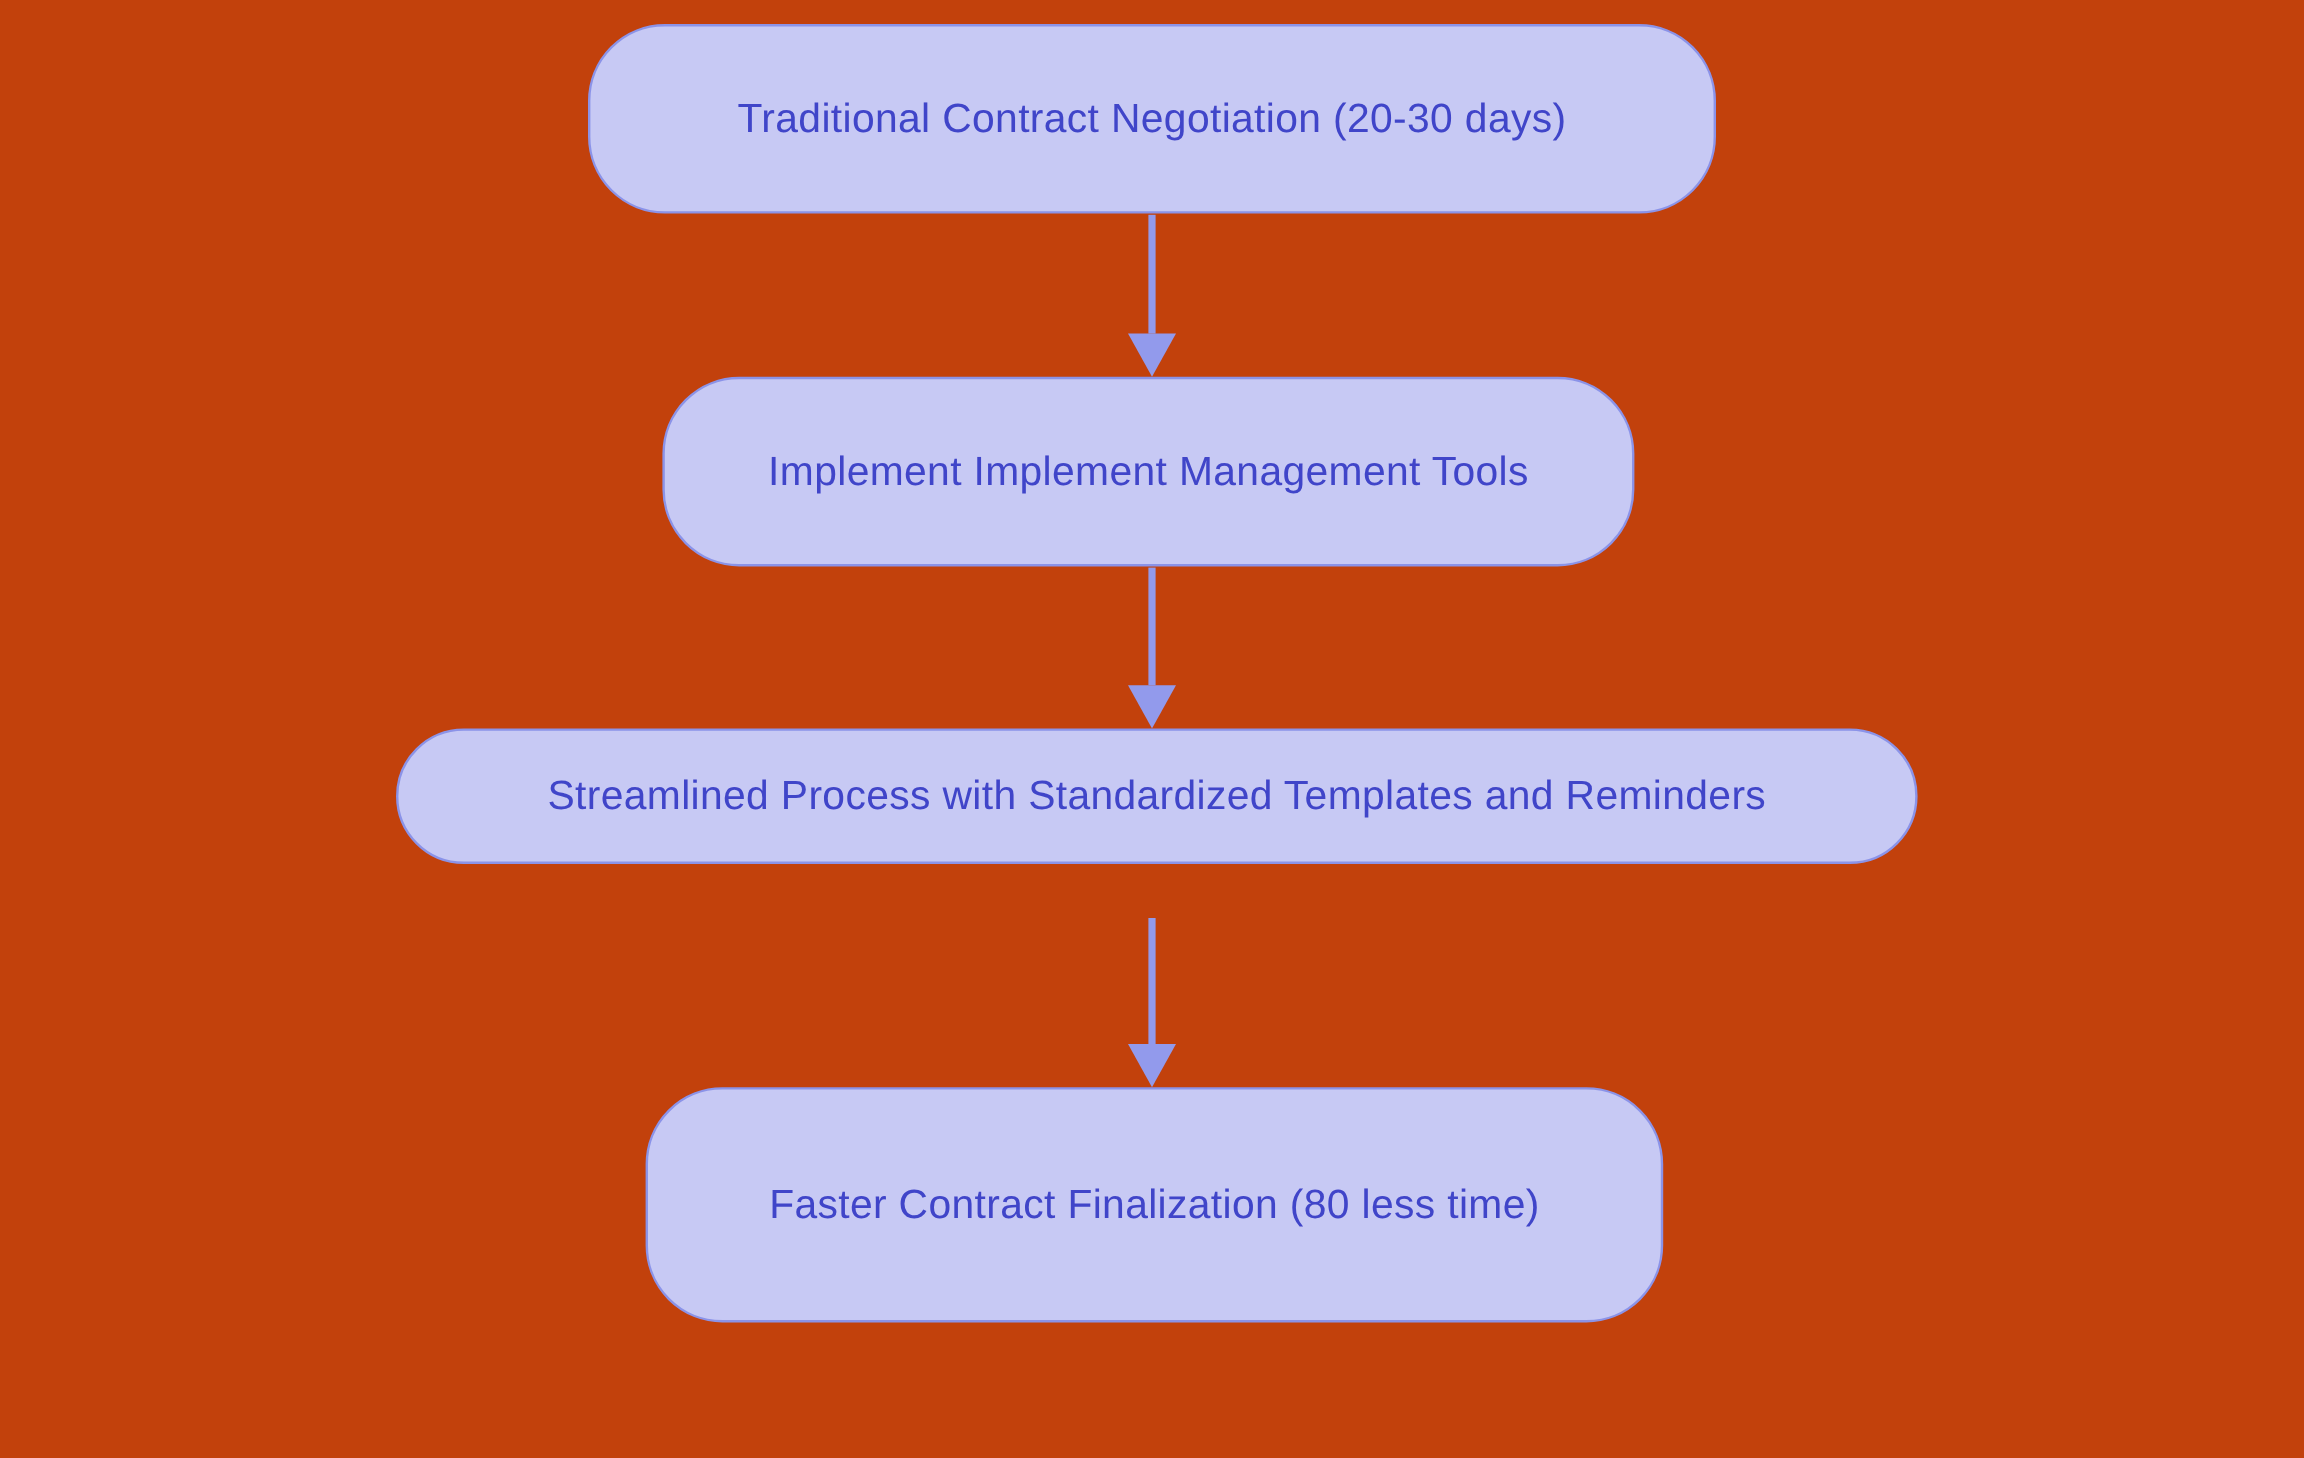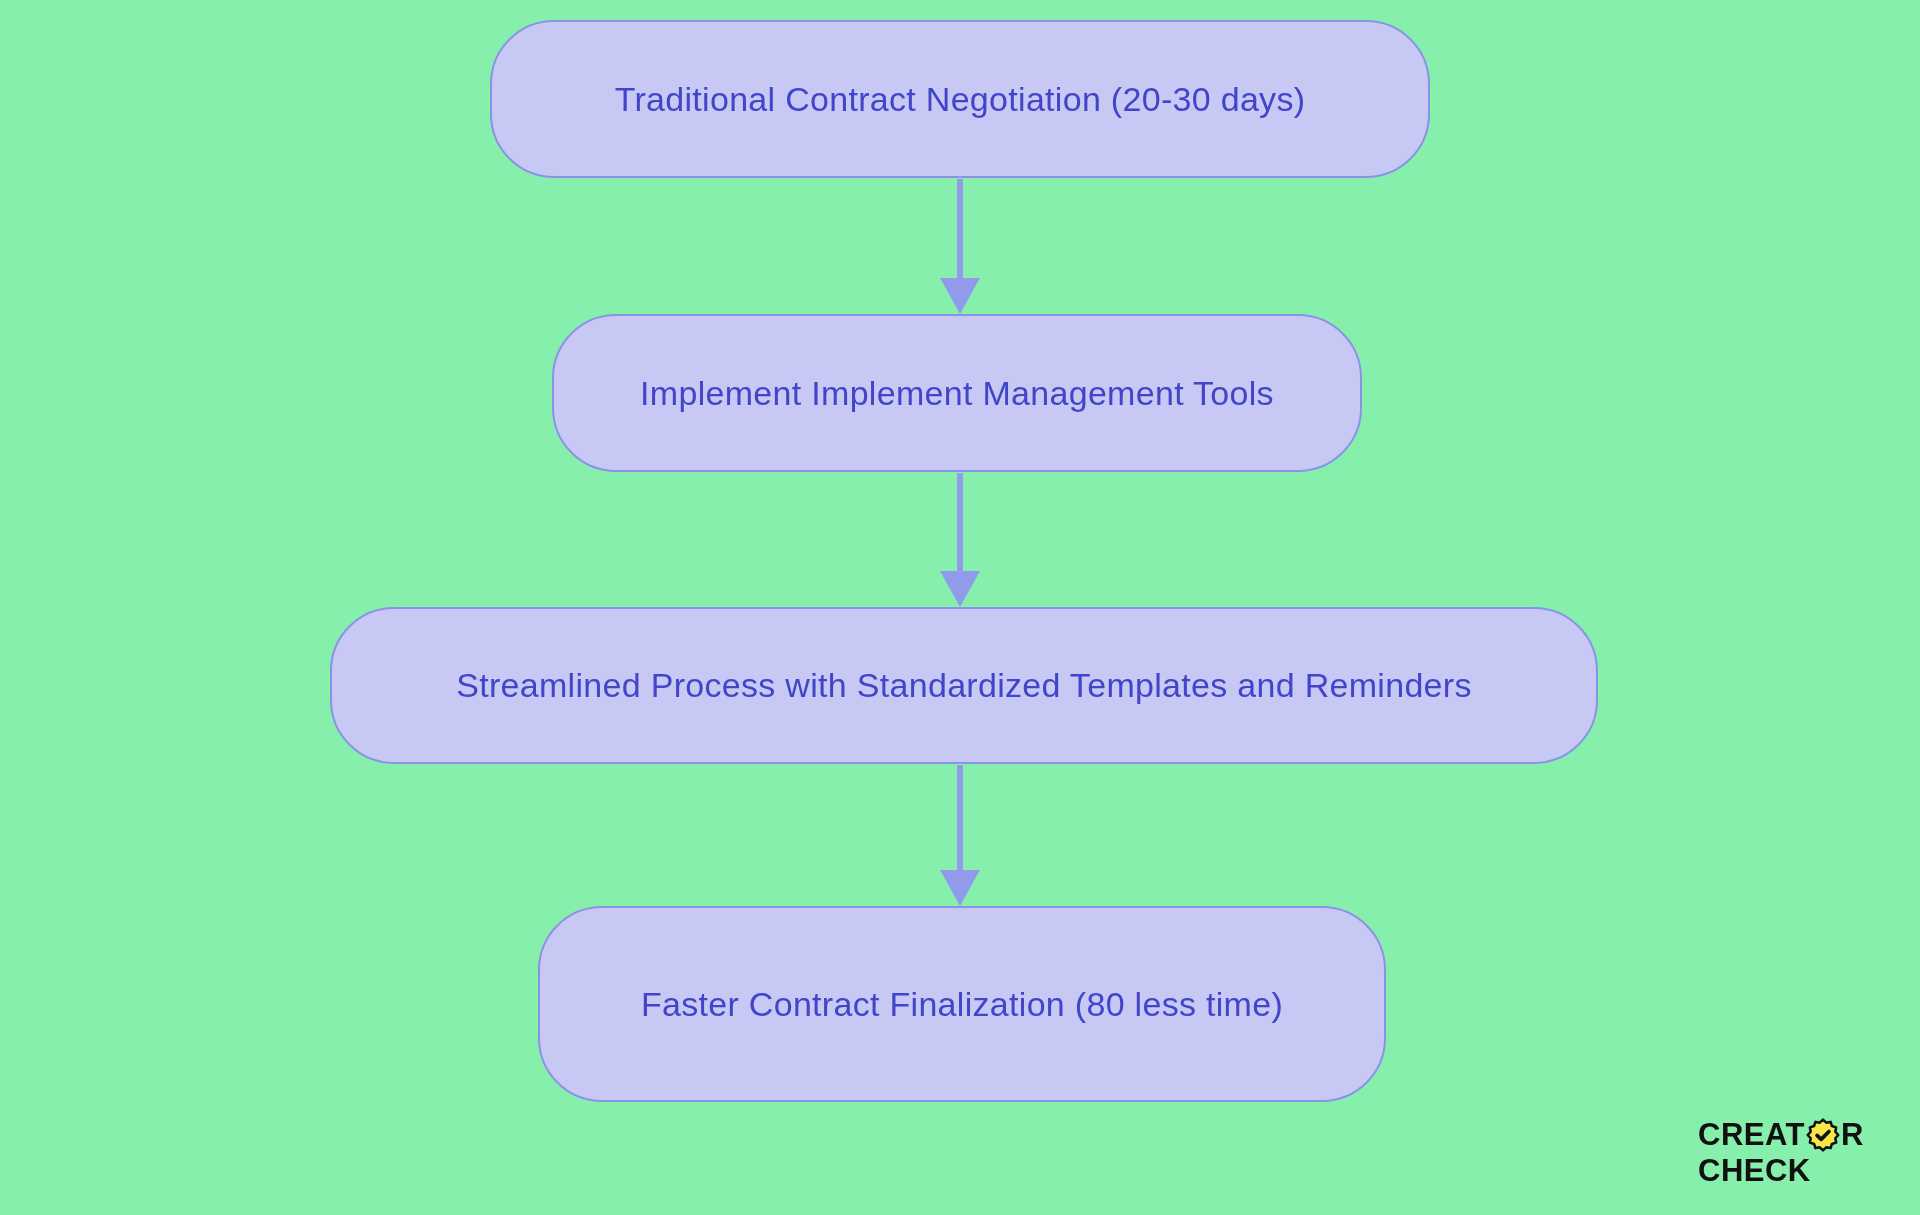--- a/index.html
+++ b/index.html
@@ -4,42 +4,42 @@
 <style>
   html, body {
     margin: 0;
     padding: 0;
     background: #ffffff;
   }
   .canvas {
     position: relative;
     width: 1920px;
     height: 1215px;
-    background: #86efac;
+    background: #c2410c;
     font-family: "Liberation Sans", sans-serif;
     overflow: hidden;
   }
   .node {
     position: absolute;
     box-sizing: border-box;
     background: #c7c9f4;
     border: 2px solid #8b93e8;
     border-radius: 64px;
     display: flex;
     align-items: center;
     justify-content: center;
     text-align: center;
     color: #4045c9;
     font-size: 34px;
     letter-spacing: 0.3px;
     padding: 0 30px;
   }
   .node-1 { left: 490px; top: 20px;  width: 940px;  height: 158px; }
   .node-2 { left: 552px; top: 314px; width: 810px;  height: 158px; }
-  .node-3 { left: 330px; top: 607px; width: 1268px; height: 157px; }
+  .node-3 { left: 330px; top: 607px; width: 1268px; height: 113px; }
   .node-4 { left: 538px; top: 906px; width: 848px;  height: 196px; }
 
   .arrow {
     position: absolute;
     width: 40px;
     display: flex;
     flex-direction: column;
     align-items: center;
   }
   .arrow-1 { left: 940px; top: 179px; height: 135px; }
@@ -109,27 +109,14 @@
 
   <div class="arrow arrow-3">
     <div class="arrow-line"></div>
     <div class="arrow-head"></div>
   </div>
 
   <div class="node node-4">
     <span>Faster Contract Finalization (80 less time)</span>
   </div>
 
-  <div class="watermark">
-    <div class="watermark-row">
-      <span>CREAT</span>
-        <span class="badge-icon"><svg viewBox="0 0 24 24" width="34" height="34" aria-hidden="true">
-          <path d="M12 1.2l2.3 2.1 3.05-.55.95 2.95 2.95.95-.55 3.05L22.8 12l-2.1 2.3.55 3.05-2.95.95-.95 2.95-3.05-.55L12 22.8l-2.3-2.1-3.05.55-.95-2.95-2.95-.95.55-3.05L1.2 12l2.1-2.3-.55-3.05 2.95-.95.95-2.95 3.05.55z" fill="#f7e64a" stroke="#111111" stroke-width="1.8" stroke-linejoin="round"></path>
-          <path d="M7.8 12.3l2.9 2.8 5.5-5.6" fill="none" stroke="#111111" stroke-width="2.6" stroke-linecap="round" stroke-linejoin="round"></path>
-        </svg></span>
-        <span>R</span>
-    </div>
-    <div class="watermark-row">
-      <span>CHECK</span>
-    </div>
-  </div>
 
 </div>
 
 </body></html>

